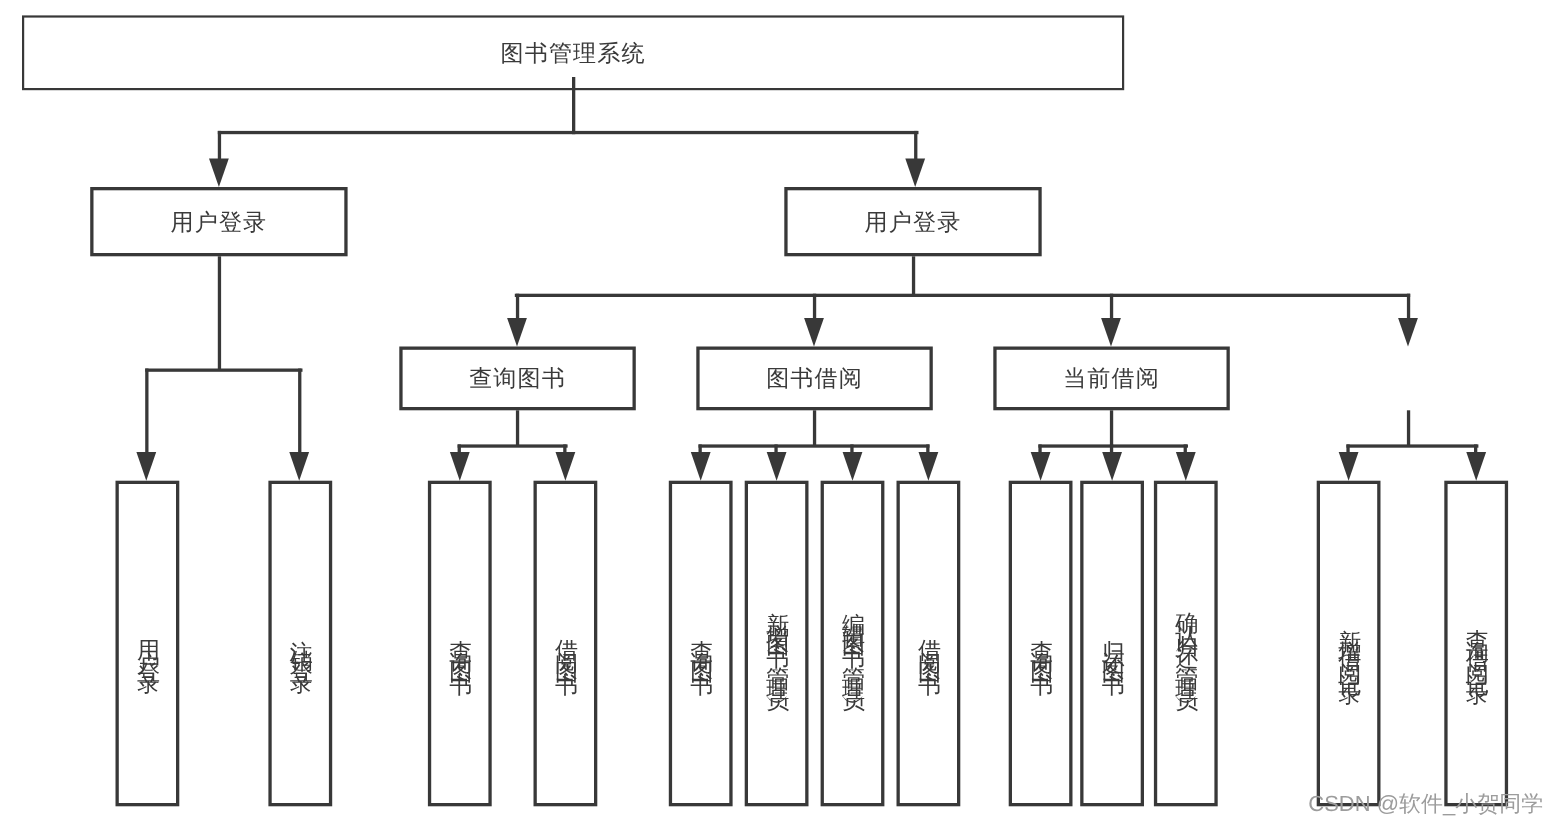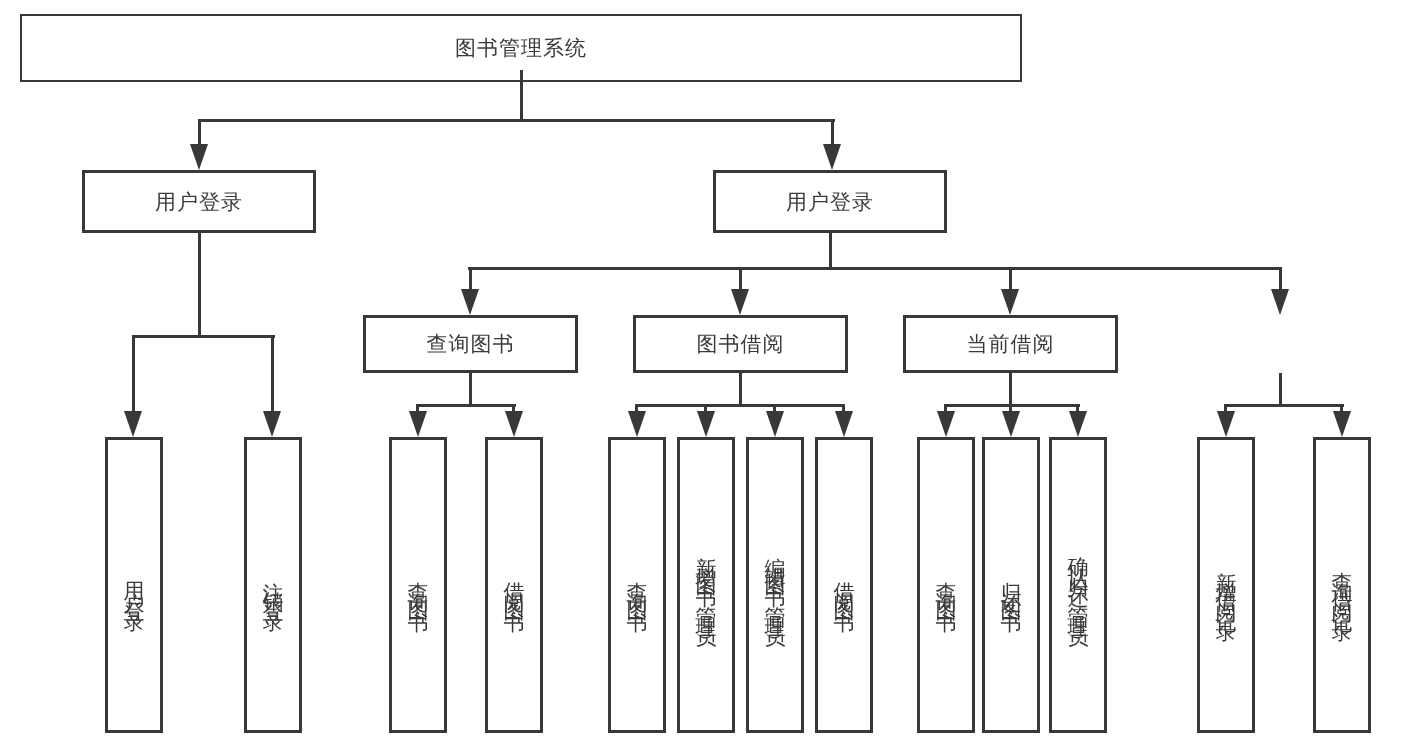--- a/index.html
+++ b/index.html
@@ -132,14 +132,15 @@
   <div class="arrow" style="left:1002px;top:411px"></div>
   <div class="arrow" style="left:1069px;top:411px"></div>
 
   <div class="vl" style="left:1279px;top:373px;height:33px"></div>
   <div class="hl" style="left:1224px;top:404px;width:120px"></div>
   <div class="vl" style="left:1224px;top:404px;height:12px"></div>
   <div class="vl" style="left:1340px;top:404px;height:12px"></div>
   <div class="arrow" style="left:1217px;top:411px"></div>
   <div class="arrow" style="left:1333px;top:411px"></div>
 
+  <div class="wm">CSDN @软件_小贺同学</div>
 
 </div>
 
 </body></html>

